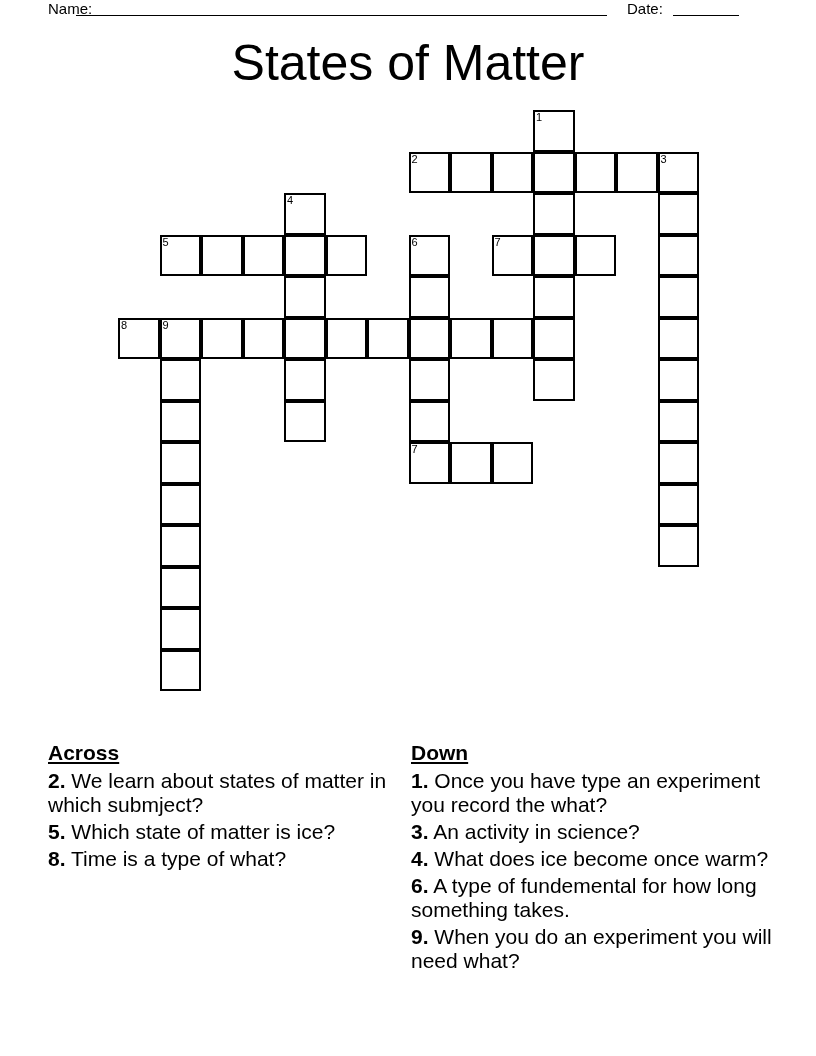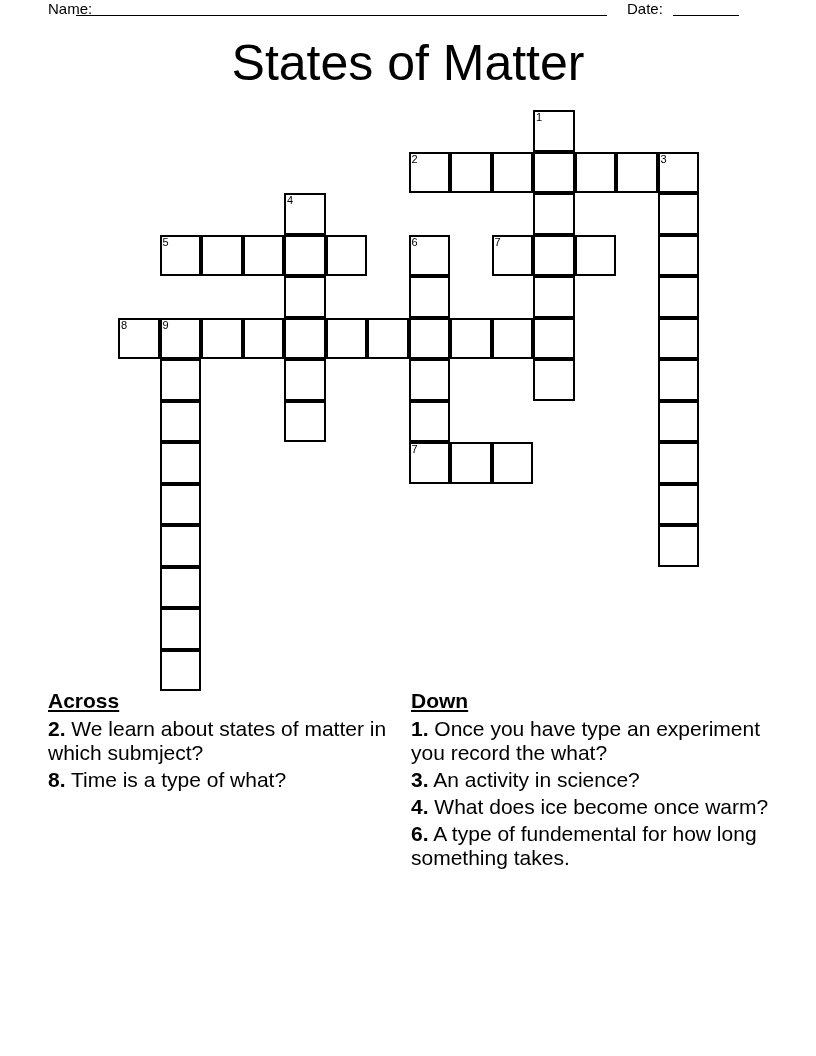--- a/index.html
+++ b/index.html
@@ -5,21 +5,21 @@
   html, body { margin:0; padding:0; background:#fff; }
   body { width:816px; height:1056px; position:relative; overflow:hidden; font-family:"Liberation Sans", sans-serif; color:#000; }
   .name-label { position:absolute; left:48px; top:0; font-size:15px; }
   .name-line { position:absolute; left:76px; top:15px; width:531px; border-bottom:1px solid #000; }
   .date-label { position:absolute; left:627px; top:0; font-size:15px; }
   .date-line { position:absolute; left:673px; top:15px; width:66px; border-bottom:1px solid #000; }
   .title { position:absolute; top:34px; left:0; width:816px; text-align:center; font-size:50px; }
   .grid { position:absolute; left:0; top:0; width:816px; height:700px; }
   .cell { position:absolute; width:41.5px; height:41.5px; box-sizing:border-box; border:2px solid #000; background:#fff; }
   .cell .num { position:absolute; left:1px; top:-1px; font-size:11px; line-height:13px; }
-  .clues { position:absolute; top:689px; font-size:21px; line-height:24px; }
+  .clues { position:absolute; top:741px; font-size:21px; line-height:24px; }
   .clues.across { left:48px; width:340px; }
   .clues.down { left:411px; width:370px; }
   .clues h3 { margin:0 0 4px 0; font-size:21px; font-weight:bold; text-decoration:underline; line-height:24px; }
   .clue { margin:0 0 3px 0; }
   .clue b { font-weight:bold; }
 </style>
 </head>
 <body>
 
 <div class="name-label">Name:</div>
@@ -106,22 +106,24 @@
     <div class="cell" style="left: 159.5px; top: 566.5px;"></div>
     <div class="cell" style="left: 159.5px; top: 608px;"></div>
     <div class="cell" style="left: 159.5px; top: 649.5px;"></div>
     <div class="cell" style="left: 450px; top: 442px;"></div>
     <div class="cell" style="left: 491.5px; top: 442px;"></div>
   </div>
 
 <div class="clues across">
   <h3>Across</h3>
   <div class="clue"><b>2.</b><span> We learn about states of matter in which submject?</span></div>
+  <div class="clue"><b>5.</b><span> Which state of matter is ice?</span></div>
   <div class="clue"><b>8.</b><span> Time is a type of what?</span></div>
 </div>
 
 <div class="clues down">
   <h3>Down</h3>
   <div class="clue"><b>1.</b><span> Once you have type an experiment you record the what?</span></div>
   <div class="clue"><b>3.</b><span> An activity in science?</span></div>
   <div class="clue"><b>4.</b><span> What does ice become once warm?</span></div>
   <div class="clue"><b>6.</b><span> A type of fundemental for how long something takes.</span></div>
+  <div class="clue"><b>9.</b><span> When you do an experiment you will need what?</span></div>
 </div>
 
 </body></html>

